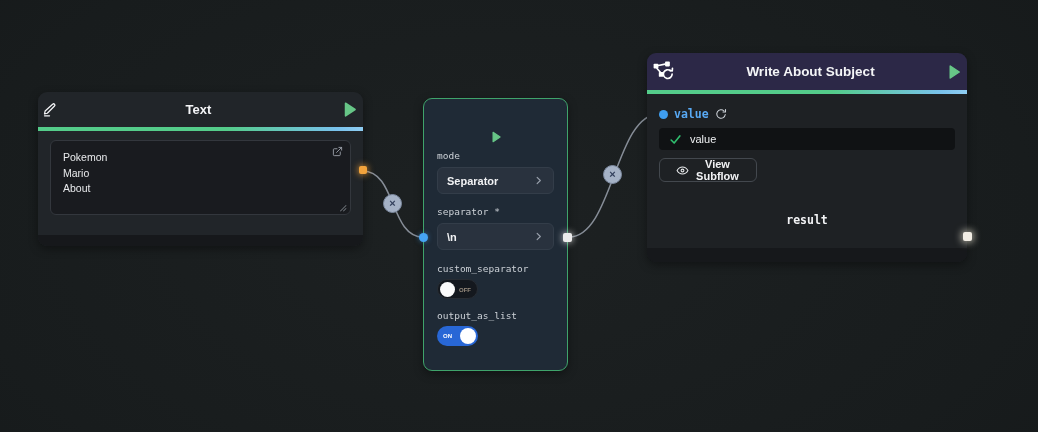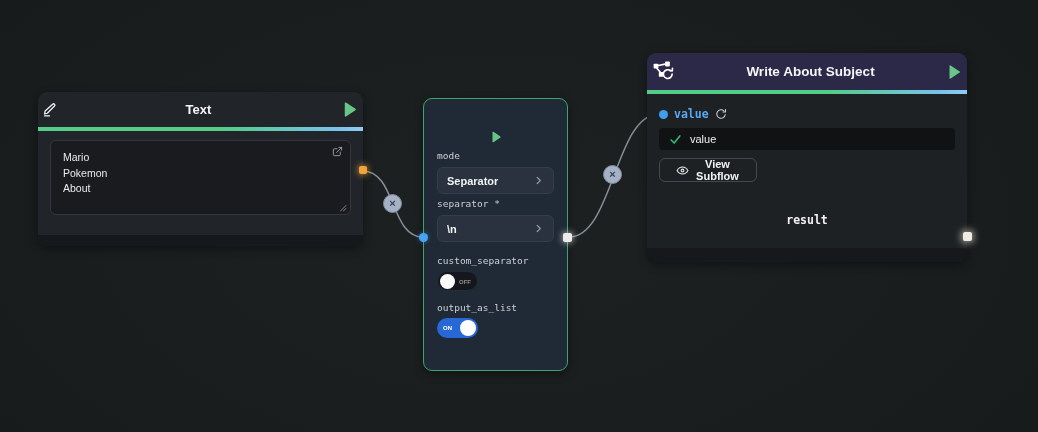--- a/index.html
+++ b/index.html
@@ -55,21 +55,21 @@
   .split-node .run-row { display:flex; justify-content:center; margin-top:30px; height:16px; }
   .field-label { margin:0 13px; color:#ccd1d7; font:400 9.5px "DejaVu Sans Mono", monospace; }
   .lbl-mode { margin-top:5px; }
   .dropdown {
     margin:6px 13px 0; height:27px; background:#29323e; border:1px solid #333d49; border-radius:6px;
     display:flex; align-items:center; padding:0 9px; color:#f2f3f5; font-size:11px; font-weight:700;
     cursor:pointer;
     gap:8px;
   }
   .dropdown .dd-value { flex:1; }
-  .lbl-sep { margin-top:4px; }
+  .lbl-sep { margin-top:12px; }
   .lbl-custom { margin-top:13px; }
   .lbl-output { margin-top:11px; }
   .toggle { margin:5px 13px 0; width:41px; height:20px; border-radius:10px; position:relative; cursor:pointer; }
   .toggle-off { background:#14181e; border:1px solid #272c33; }
   .toggle-off .knob { position:absolute; left:2px; top:2px; width:15px; height:15px; border-radius:50%; background:#fbfbfb; }
   .toggle-off .t-label { position:absolute; right:6px; top:7px; font:700 6px "Liberation Sans", sans-serif; color:#9b8f80; }
   .toggle-on { background:#2867d6; }
   .toggle-on .knob { position:absolute; right:2px; top:2px; width:16px; height:16px; border-radius:50%; background:#ffffff; }
   .toggle-on .t-label { position:absolute; left:6px; top:7px; font:700 6px "Liberation Sans", sans-serif; color:#ffffff; }
 
@@ -116,22 +116,22 @@
       </span>
       <h1 class="node-title">Text</h1>
       <span class="icon">
         <svg width="19" height="19" viewBox="0 0 24 24" fill="#67c687" stroke="#67c687" stroke-width="2" stroke-linejoin="round">
           <path d="M7 4 L19 12 L7 20 Z"></path>
         </svg>
       </span>
     </header>
     <div class="grad-bar"></div>
     <div class="textarea">
+      <div>Pokemon</div>
       <div>Mario</div>
-      <div>Pokemon</div>
       <div>About</div>
       <span class="ext-link icon">
         <svg width="11" height="11" viewBox="0 0 24 24" fill="none" stroke="#9aa0a8" stroke-width="2" stroke-linecap="round" stroke-linejoin="round">
           <path d="M18 13v6a2 2 0 0 1-2 2H5a2 2 0 0 1-2-2V8a2 2 0 0 1 2-2h6"></path>
             <polyline points="15 3 21 3 21 9"></polyline>
             <line x1="10" y1="14" x2="21" y2="3"></line>
         </svg>
       </span>
       <span class="resize icon">
         <svg width="9" height="9" viewBox="0 0 12 12" stroke="#6f747b" stroke-width="1.4">

